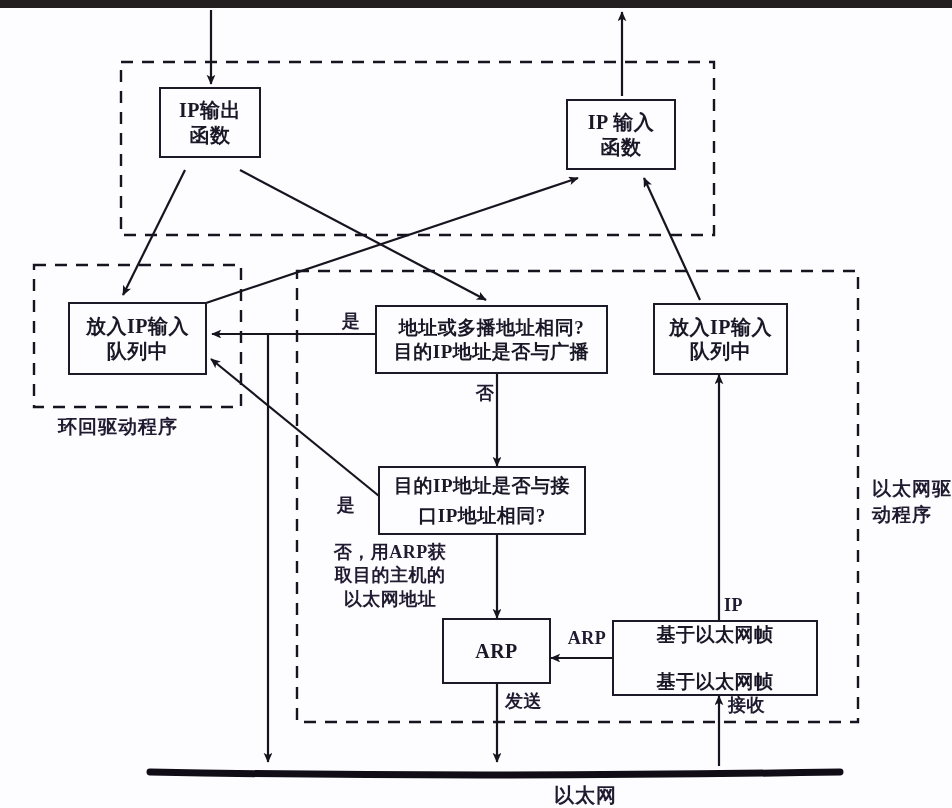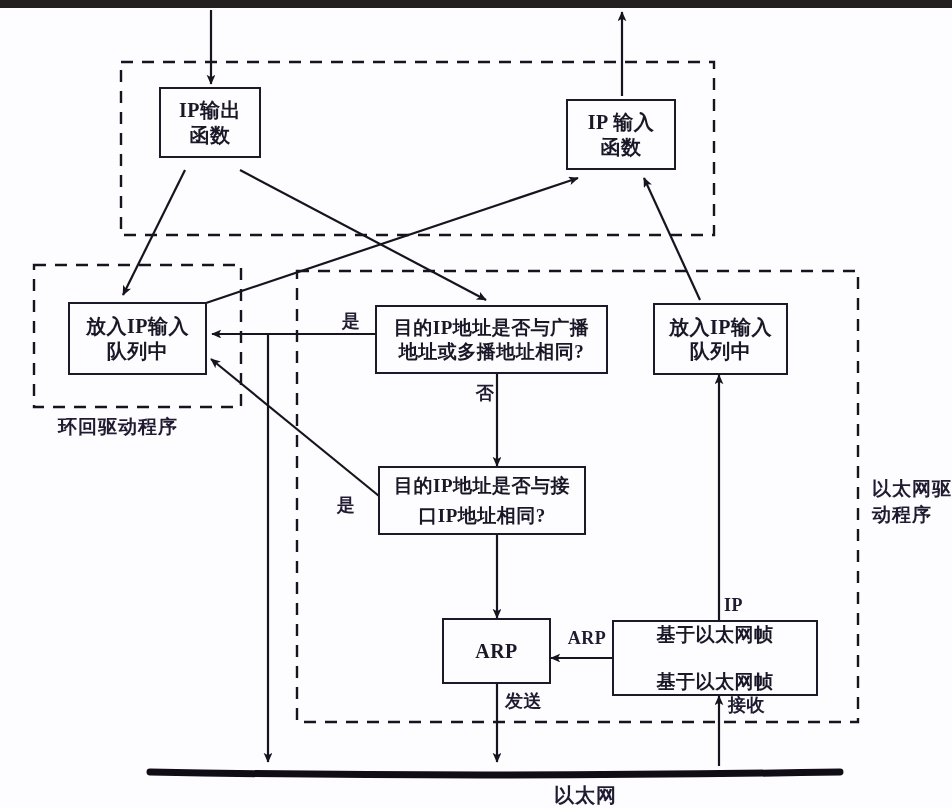--- a/index.html
+++ b/index.html
@@ -137,22 +137,22 @@
     <span class="ln">IP 输入</span>
     <span class="ln">函数</span>
   </div>
 
   <div class="node-box f20" style="left:68px; top:302px; width:139px; height:73px;">
     <span class="ln">放入IP输入</span>
     <span class="ln">队列中</span>
   </div>
 
   <div class="node-box f19" style="left:375px; top:305px; width:233px; height:69px;">
+    <span class="ln">地址或多播地址相同?</span>
     <span class="ln">目的IP地址是否与广播</span>
-    <span class="ln">地址或多播地址相同?</span>
   </div>
 
   <div class="node-box f19" style="left:378px; top:466px; width:208px; height:69px;gap:7px;">
     <span class="ln">目的IP地址是否与接</span>
     <span class="ln">口IP地址相同?</span>
   </div>
 
   <div class="node-box f20" style="left:653px; top:303px; width:135px; height:72px;">
     <span class="ln">放入IP输入</span>
     <span class="ln">队列中</span>
@@ -166,20 +166,23 @@
     <span class="ln">基于以太网帧</span>
     <span class="ln">基于以太网帧</span>
   </div>
 
   <div class="edge-label" style="left:336px; top:310px; width:30px;">是</div>
 
   <div class="edge-label" style="left:470px; top:382px; width:30px;">否</div>
 
   <div class="edge-label" style="left:331px; top:494px; width:30px;">是</div>
 
+  <div class="edge-label" style="left:305px; top:541px; width:170px; text-align:center;">否，用ARP获
+取目的主机的
+以太网地址</div>
 
   <div class="edge-label" style="left:563px; top:627px; width:48px; font-family:'Liberation Serif',serif;">ARP</div>
 
   <div class="edge-label" style="left:724px; top:594px; width:34px; text-align:left;">IP</div>
 
   <div class="edge-label" style="left:505px; top:690px; width:48px; text-align:left;">发送</div>
 
   <div class="edge-label" style="left:728px; top:694px; width:48px; text-align:left;">接收</div>
 
   <div class="group-label" style="left:58px; top:414px; width:190px;">环回驱动程序</div>

